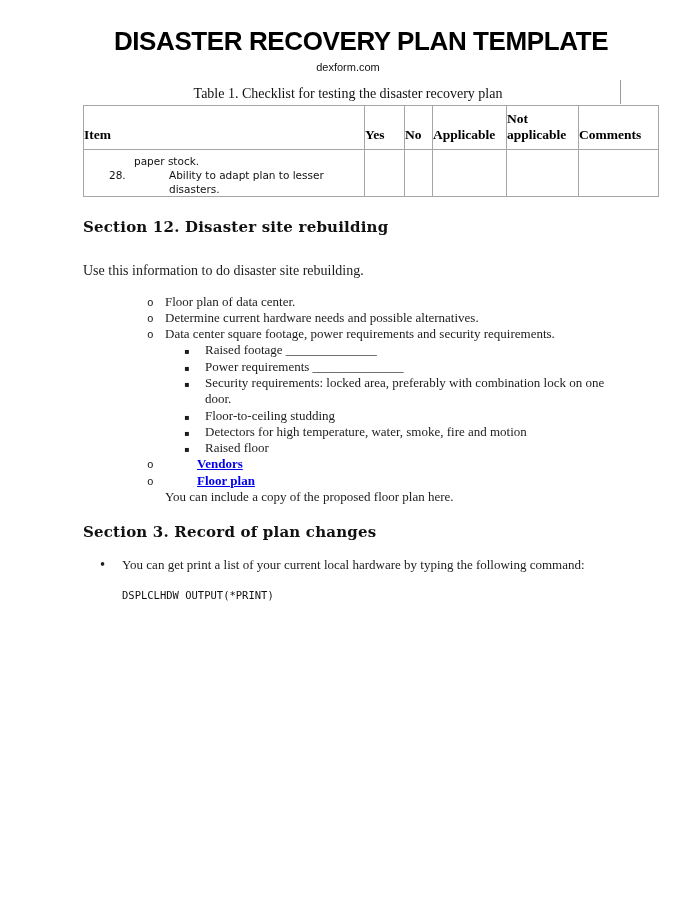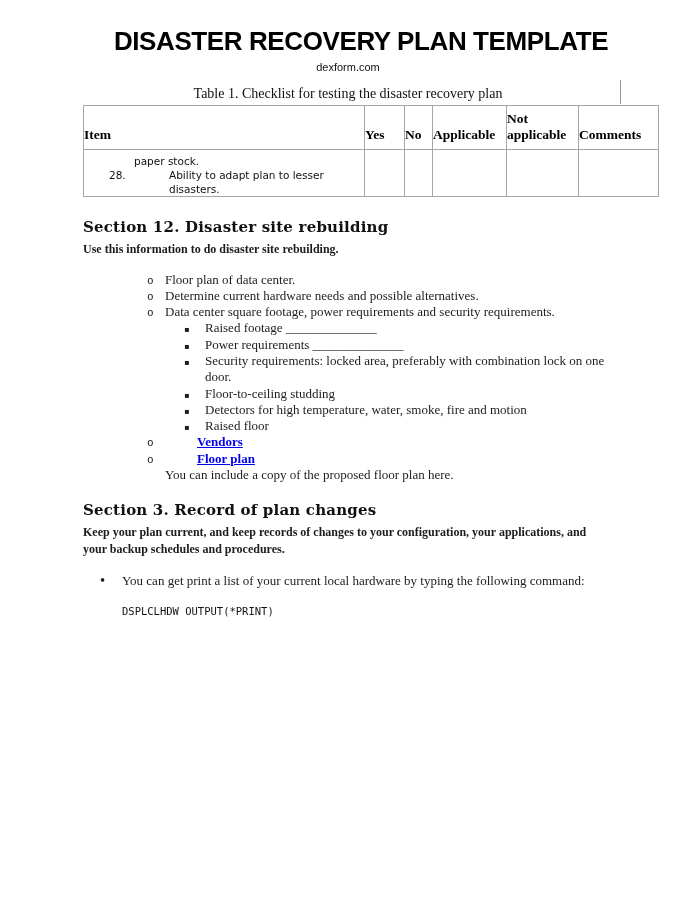--- a/index.html
+++ b/index.html
@@ -78,24 +78,23 @@
   
   .section-heading{
     font-family:"DejaVu Serif",serif;
     font-weight:700;
     font-size:15px;
     letter-spacing:0.2px;
     margin:21px 83px 0 83px;
     color:#111;
   }
   .para{
-    font-size:12px;
+    font-size:14px;
     line-height:16.5px;
-    margin:5px 83px 0 83px;
-    font-weight:bold;
+    margin:27px 83px 0 83px;
   }
   .li1, .li2, .note-line{
     position:relative;
     margin:0 83px;
     font-size:13px;
     line-height:16.3px;
   }
   .li1{padding-left:82px;}
   .li2{padding-left:122px;}
   .note-line{padding-left:82px;}
@@ -228,21 +227,20 @@
 
     <div class="li1">
       <span class="marker">o</span>
       <span class="doc-link">Floor plan</span>
     </div>
     <div class="note-line">You can include a copy of the proposed floor plan here.</div>
   </div>
 
   <h2 class="section-heading" style="margin-top:18px;">Section 3. Record of plan changes</h2>
 
-  <p class="para">Keep your plan current, and keep records of changes to your configuration, your applications, and your backup schedules and procedures.</p>
 
   <div class="dot-li">
     <span class="marker">•</span>
     <span>You can get print a list of your current local hardware by typing the following command:</span>
   </div>
 
   <div class="code-line">DSPLCLHDW OUTPUT(*PRINT)</div>
 
 </div>
 

